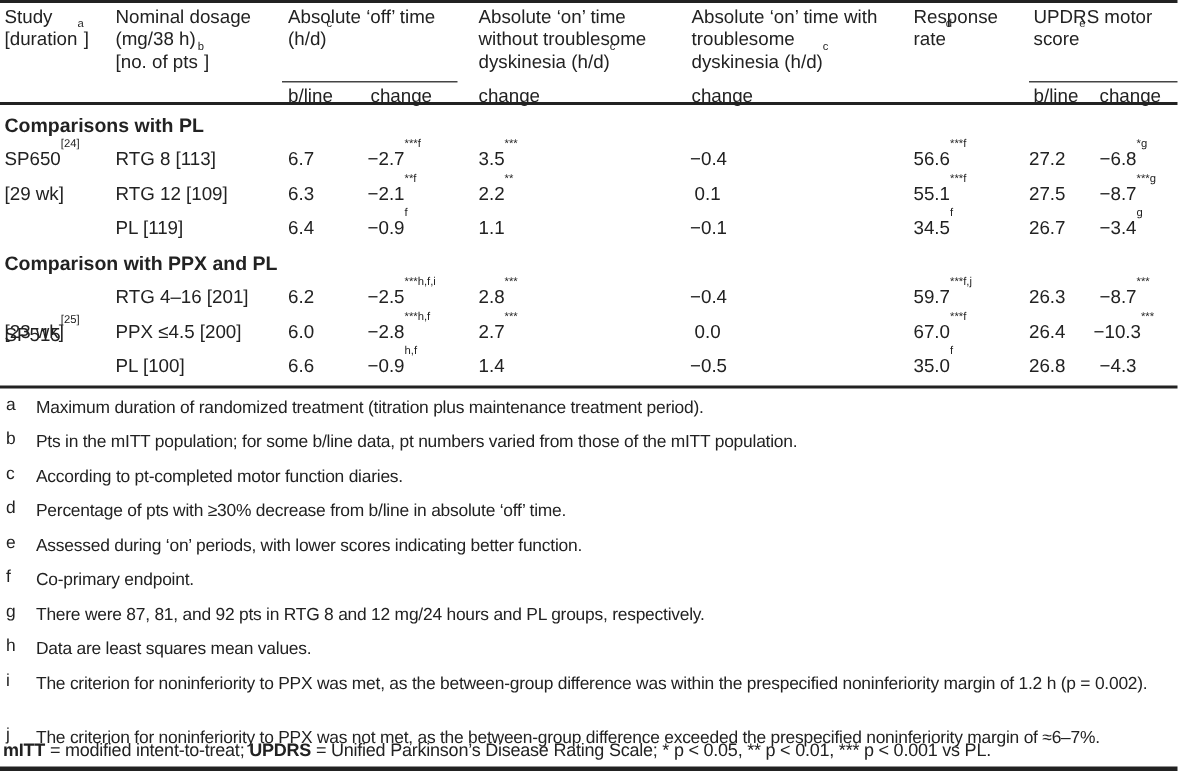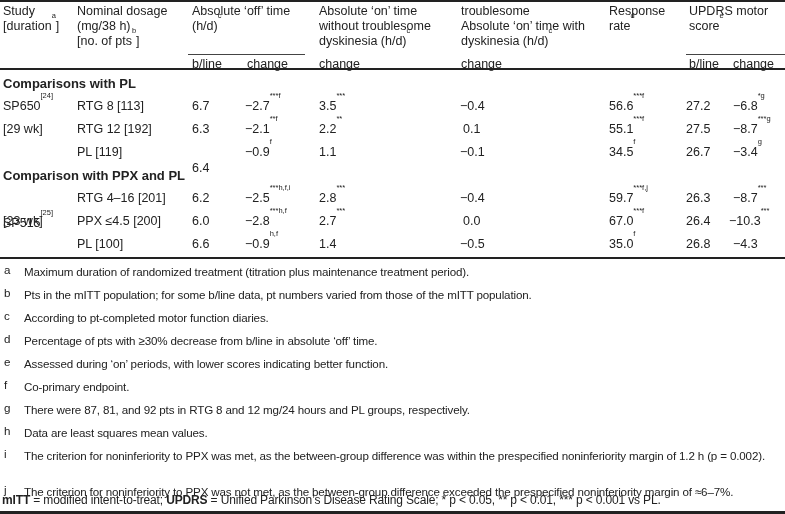--- a/index.html
+++ b/index.html
@@ -37,22 +37,22 @@
   <div class="abs" style="left:192px;top:4px;">
     <div>Absolute ‘off’ time</div>
     <div><span>(h/d)</span><sup>c</sup></div>
   </div>
   <div class="abs" style="left:319px;top:4px;">
     <div>Absolute ‘on’ time</div>
     <div>without troublesome</div>
     <div><span>dyskinesia (h/d)</span><sup>c</sup></div>
   </div>
   <div class="abs" style="left:461px;top:4px;">
+    <div>Absolute ‘on’ time with</div>
     <div>troublesome</div>
-    <div>Absolute ‘on’ time with</div>
     <div><span>dyskinesia (h/d)</span><sup>c</sup></div>
   </div>
   <div class="abs" style="left:609px;top:4px;">
     <div>Response</div>
     <div><span>rate</span><sup>d</sup></div>
   </div>
   <div class="abs" style="left:689px;top:4px;">
     <div>UPDRS motor</div>
     <div><span>score</span><sup>e</sup></div>
   </div>
@@ -75,33 +75,33 @@
     <div class="cell" style="left:192px;top:99px;">6.7</div>
     <div class="cell" style="left:245px;top:99px;"><span>−2.7</span><sup>***f</sup></div>
     <div class="cell" style="left:319px;top:99px;"><span>3.5</span><sup>***</sup></div>
     <div class="cell" style="left:460px;top:99px;">−0.4</div>
     <div class="cell" style="left:609px;top:99px;"><span>56.6</span><sup>***f</sup></div>
     <div class="cell" style="left:686px;top:99px;">27.2</div>
     <div class="cell" style="left:733px;top:99px;"><span>−6.8</span><sup>*g</sup></div>
   </div>
 
   <div>
-    <div class="cell" style="left:77px;top:122px;">RTG 12 [192]</div>
+    <div class="cell" style="left:77px;top:122px;">RTG 12 [109]</div>
     <div class="cell" style="left:192px;top:122px;">6.3</div>
     <div class="cell" style="left:245px;top:122px;"><span>−2.1</span><sup>**f</sup></div>
     <div class="cell" style="left:319px;top:122px;"><span>2.2</span><sup>**</sup></div>
     <div class="cell" style="left:463px;top:122px;">0.1</div>
     <div class="cell" style="left:609px;top:122px;"><span>55.1</span><sup>***f</sup></div>
     <div class="cell" style="left:686px;top:122px;">27.5</div>
     <div class="cell" style="left:733px;top:122px;"><span>−8.7</span><sup>***g</sup></div>
   </div>
 
   <div>
     <div class="cell" style="left:77px;top:145px;">PL [119]</div>
-    <div class="cell" style="left:192px;top:145px;margin-top:16px;">6.4</div>
+    <div class="cell" style="left:192px;top:145px;">6.4</div>
     <div class="cell" style="left:245px;top:145px;"><span>−0.9</span><sup>f</sup></div>
     <div class="cell" style="left:319px;top:145px;"><span>1.1</span><sup></sup></div>
     <div class="cell" style="left:460px;top:145px;">−0.1</div>
     <div class="cell" style="left:609px;top:145px;"><span>34.5</span><sup>f</sup></div>
     <div class="cell" style="left:686px;top:145px;">26.7</div>
     <div class="cell" style="left:733px;top:145px;"><span>−3.4</span><sup>g</sup></div>
   </div>
 </div>
 
 <div>

